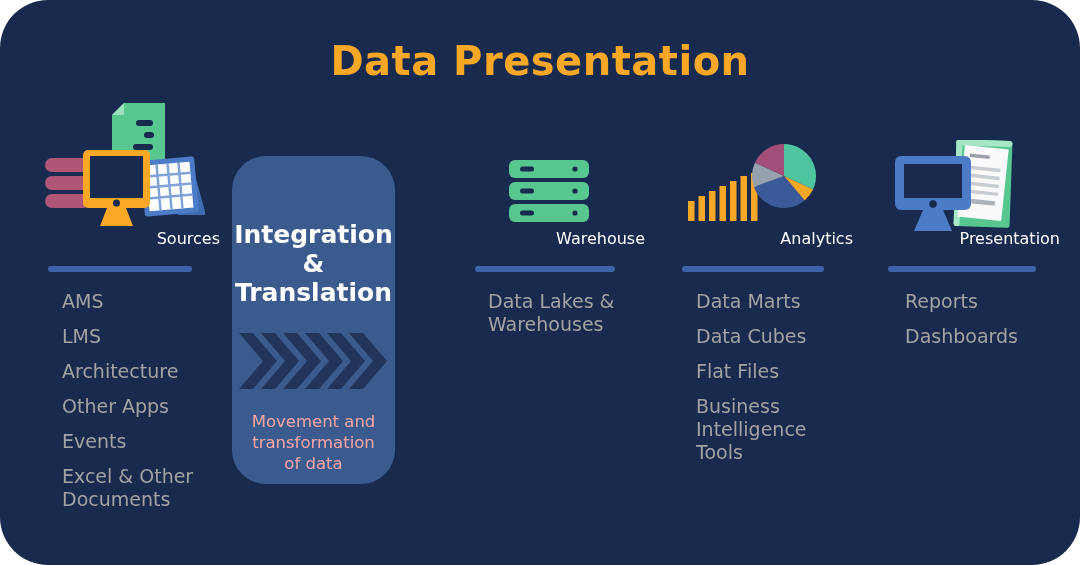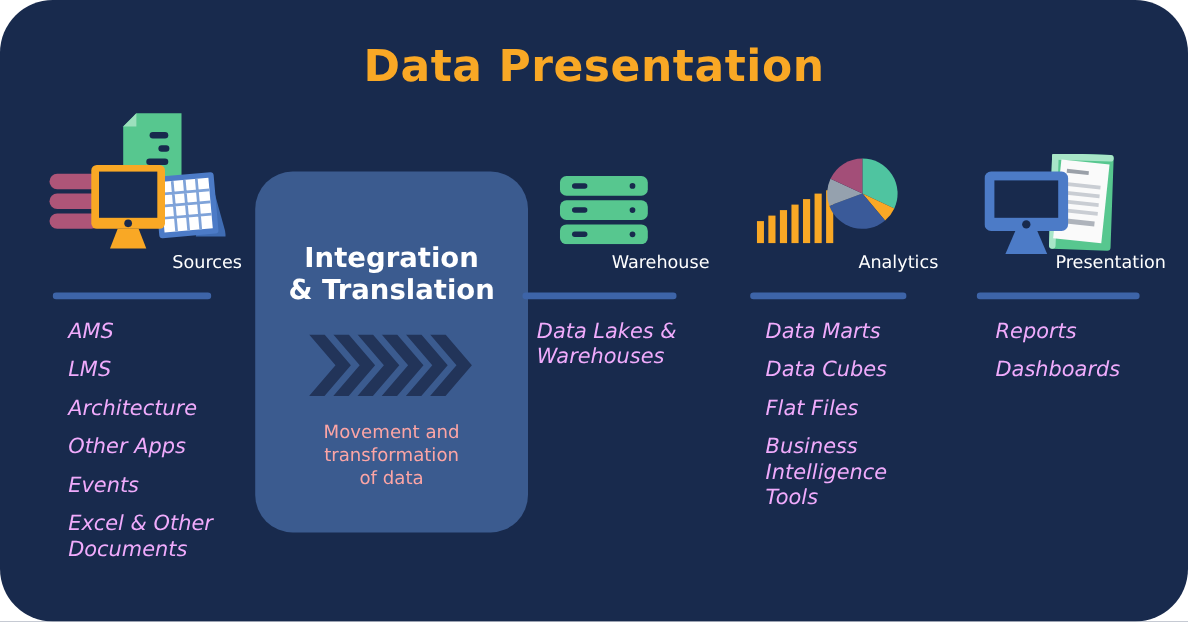--- a/index.html
+++ b/index.html
@@ -11,32 +11,32 @@
   .h-sources{left:20px;top:229px;}
   .h-warehouse{left:445px;top:229px;}
   .h-analytics{left:653px;top:229px;}
   .h-presentation{left:860px;top:229px;}
   .rule{position:absolute;height:6px;border-radius:3px;background:#3D64A8;top:266px;}
   .r-sources{left:48px;width:144px;}
   .r-warehouse{left:475px;width:140px;}
   .r-analytics{left:682px;width:142px;}
   .r-presentation{left:888px;width:148px;}
   .list{position:absolute;top:290px;margin:0;padding:0;list-style:none;
-        font-size:19px;line-height:23px;color:#f0abfc;font-style:italic;}
+        font-size:19px;line-height:23px;color:#a3a3a3;}
   .list li{margin:0 0 12px 0;}
   .l-sources{left:62px;width:140px;}
   .l-warehouse{left:488px;width:135px;}
   .l-analytics{left:696px;width:128px;}
   .l-presentation{left:905px;width:140px;}
   .icon{position:absolute;}
   .i-sources{left:40px;top:95px;}
   .i-warehouse{left:509px;top:160px;}
   .i-analytics{left:688px;top:143px;}
   .i-presentation{left:895px;top:140px;}
-  .intbox{position:absolute;left:232px;top:156px;width:248px;height:328px;
+  .intbox{position:absolute;left:232px;top:156px;width:163px;height:328px;
           background:#3B5B8F;border-radius:34px;box-sizing:border-box;
           display:flex;flex-direction:column;align-items:center;padding-top:64px;}
   .int-heading{font-size:25px;font-weight:700;color:#FFFFFF;text-align:center;line-height:29px;}
   .int-chevrons{margin-top:26px;}
   .int-desc{margin:22px 0 0 0;width:140px;text-align:center;
             font-size:16.5px;line-height:21px;color:#fca5a5;}
 </style>
 </head>
 <body>
 

